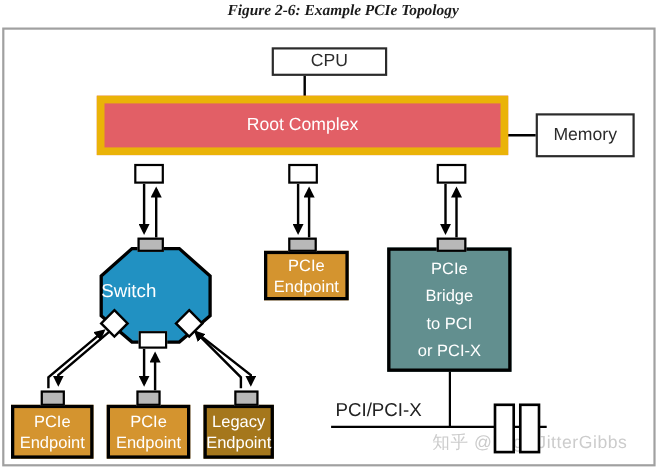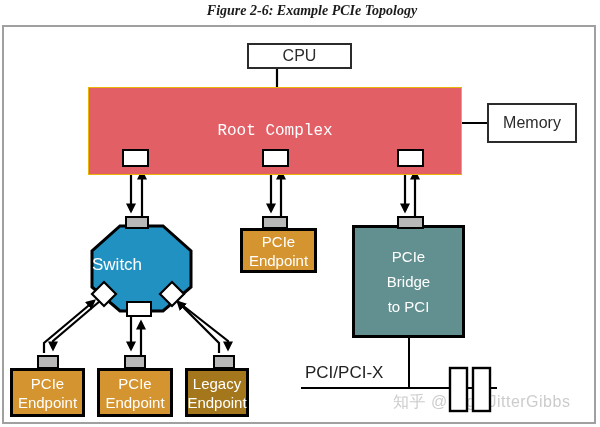--- a/index.html
+++ b/index.html
@@ -26,21 +26,21 @@
   .diagram-svg { position:absolute; left:0; top:0; z-index:2; }
   .octagon { fill:var(--switch-fill,#2191c2); stroke:#000; stroke-width:3; }
   .diamond { fill:#fff; stroke:#000; stroke-width:2.2; }
   .slot    { fill:#fff; stroke:#000; stroke-width:2.4; }
 
   .box {
     position:absolute; display:flex; flex-direction:column;
     align-items:center; justify-content:center; text-align:center; z-index:3;
   }
   .node-cpu    { left:223px; top:43px;  width:105px; height:26px; background:#fff; border:2px solid #2b2b2b; color:#2b2b2b; font-size:16px;margin-left:24px; }
-  .node-root   { left:88px;  top:87px;  width:374px; height:88px; background:var(--root-complex-fill,#e25f66); border:1px solid #eab308; color:#fff; font-size:16px;font-family:Liberation Mono, monospace; }
+  .node-root   { left:88px;  top:87px;  width:374px; height:54px; background:var(--root-complex-fill,#e25f66); border:7px solid #eab308; color:#fff; font-size:16px; }
   .node-memory { left:487px; top:103px; width:90px;  height:40px; background:#fff; border:2px solid #2b2b2b; color:#2b2b2b; font-size:16px; }
   .node-ep     { color:#fff; font-size:15px; line-height:19px; border:3px solid #000; background:var(--endpoint-fill,#d4942f); }
   .node-ep-mid { left:240px; top:228px; width:77px; height:45px; }
   .node-ep1    { left:10px;  top:368px; width:75px; height:49px; }
   .node-ep2    { left:97px;  top:368px; width:76px; height:49px; }
   .node-legacy { left:185px; top:368px; width:64px; height:49px; background:var(--legacy-fill,#a5771c); }
   .node-bridge { left:352px; top:225px; width:113px; height:113px; background:var(--bridge-fill,#628f8f); border:3px solid #000; color:#fff; font-size:15px; line-height:25px; }
 
   .switch-label {
     position:absolute; left:92px; top:255px; width:99px; 
@@ -134,20 +134,21 @@
 
   <div class="box node-ep node-ep-mid">
     <div>PCIe</div>
     <div>Endpoint</div>
   </div>
 
   <div class="box node-bridge">
     <div>PCIe</div>
     <div>Bridge</div>
     <div>to PCI</div>
+    <div>or PCI-X</div>
   </div>
 
   <div class="box node-ep node-ep1">
     <div>PCIe</div>
     <div>Endpoint</div>
   </div>
 
   <div class="box node-ep node-ep2">
     <div>PCIe</div>
     <div>Endpoint</div>

